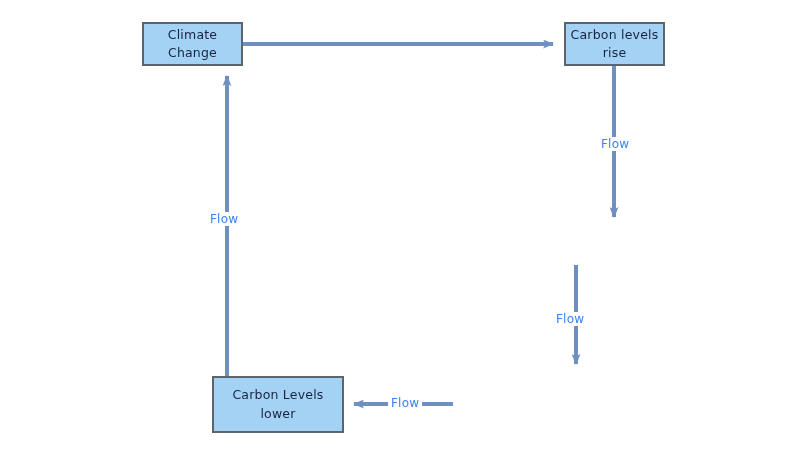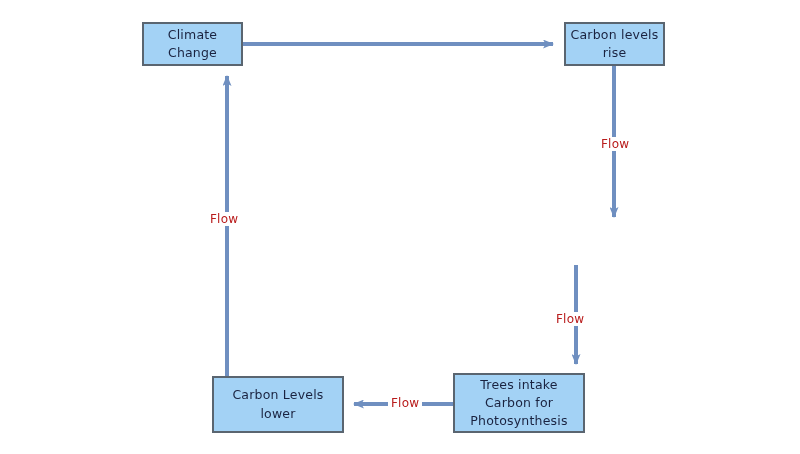--- a/index.html
+++ b/index.html
@@ -26,21 +26,21 @@
     text-align: center;
     color: #1a2340;
     font-size: 12.5px;
     line-height: 1.45;
     letter-spacing: 0.2px;
     white-space: pre-line;
     padding: 2px 4px;
   }
   .edge-label {
     position: absolute;
-    color: #b91c1c;
+    color: #3b82f6;
     font-size: 12px;
     letter-spacing: 0.2px;
     background: #ffffff;
     padding: 0 3px;
     white-space: nowrap;
   }
   #wires {
     position: absolute;
     left: 0;
     top: 0;
@@ -82,23 +82,20 @@
     </g>
   </svg>
 
   <div class="node" style="left:142px; top:22px; width:101px; height:44px;">Climate
 Change</div>
 
   <div class="node" style="left:564px; top:22px; width:101px; height:44px;">Carbon levels
 rise</div>
 
 
-  <div class="node" style="left:453px; top:373px; width:132px; height:60px;">Trees intake
-Carbon for
-Photosynthesis</div>
 
   <div class="node" style="left:212px; top:376px; width:132px; height:57px;">Carbon Levels
 lower</div>
 
   <div class="edge-label" style="left:598px; top:137px;">Flow</div>
 
   <div class="edge-label" style="left:553px; top:312px;">Flow</div>
 
   <div class="edge-label" style="left:388px; top:396px;">Flow</div>
 

